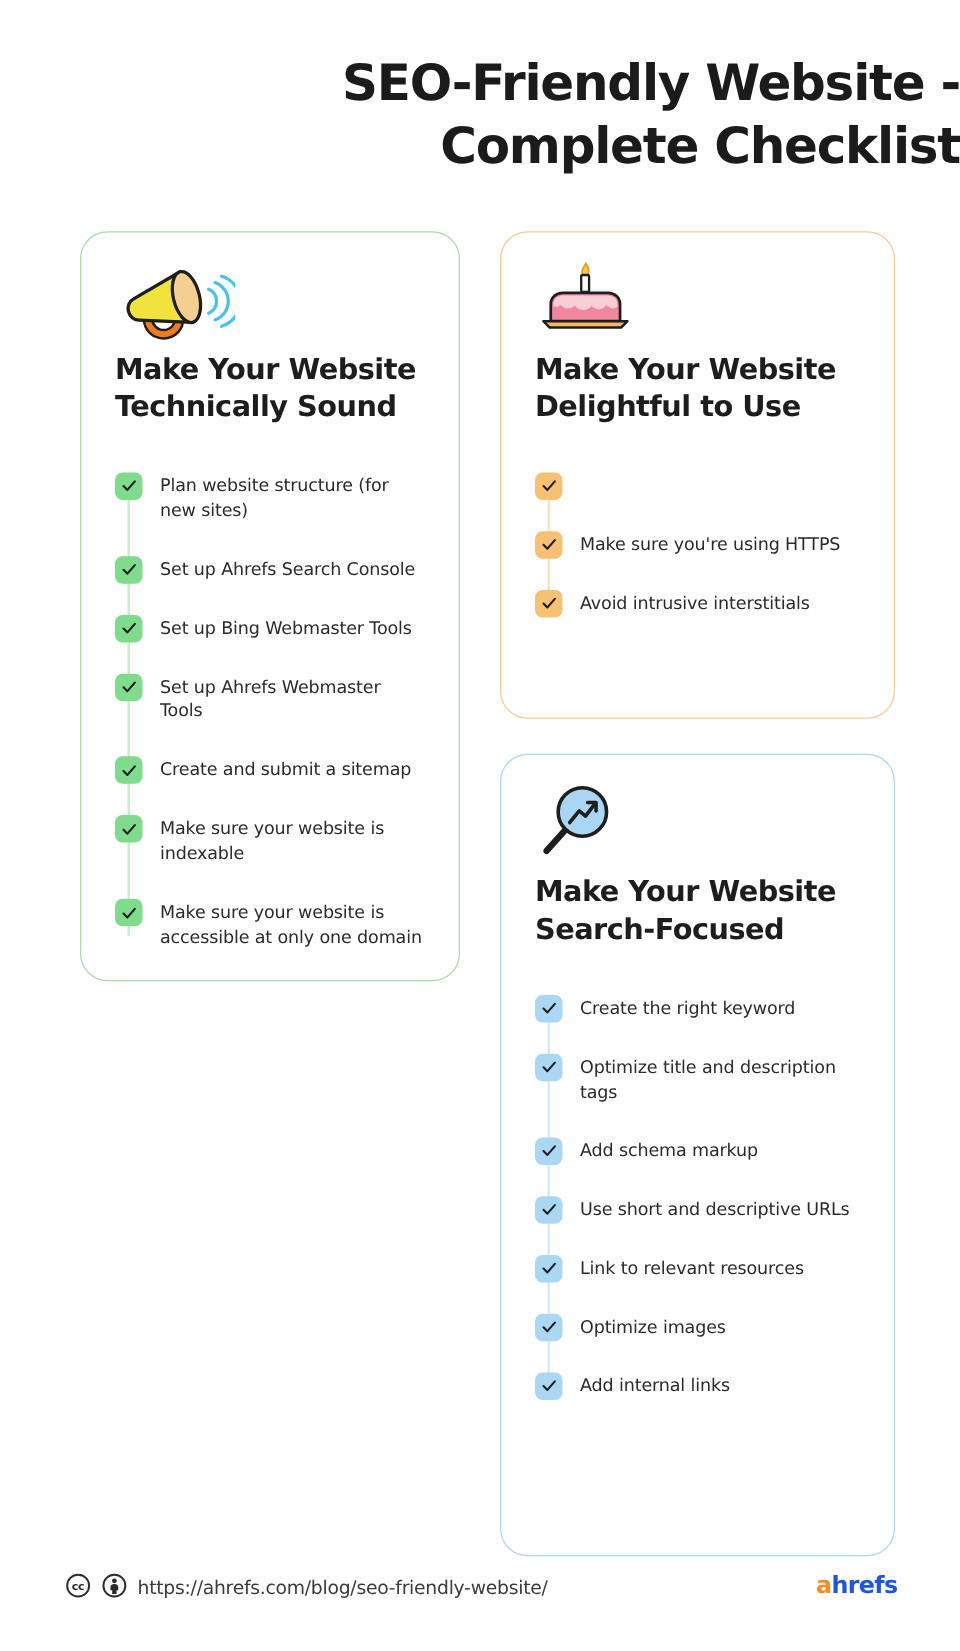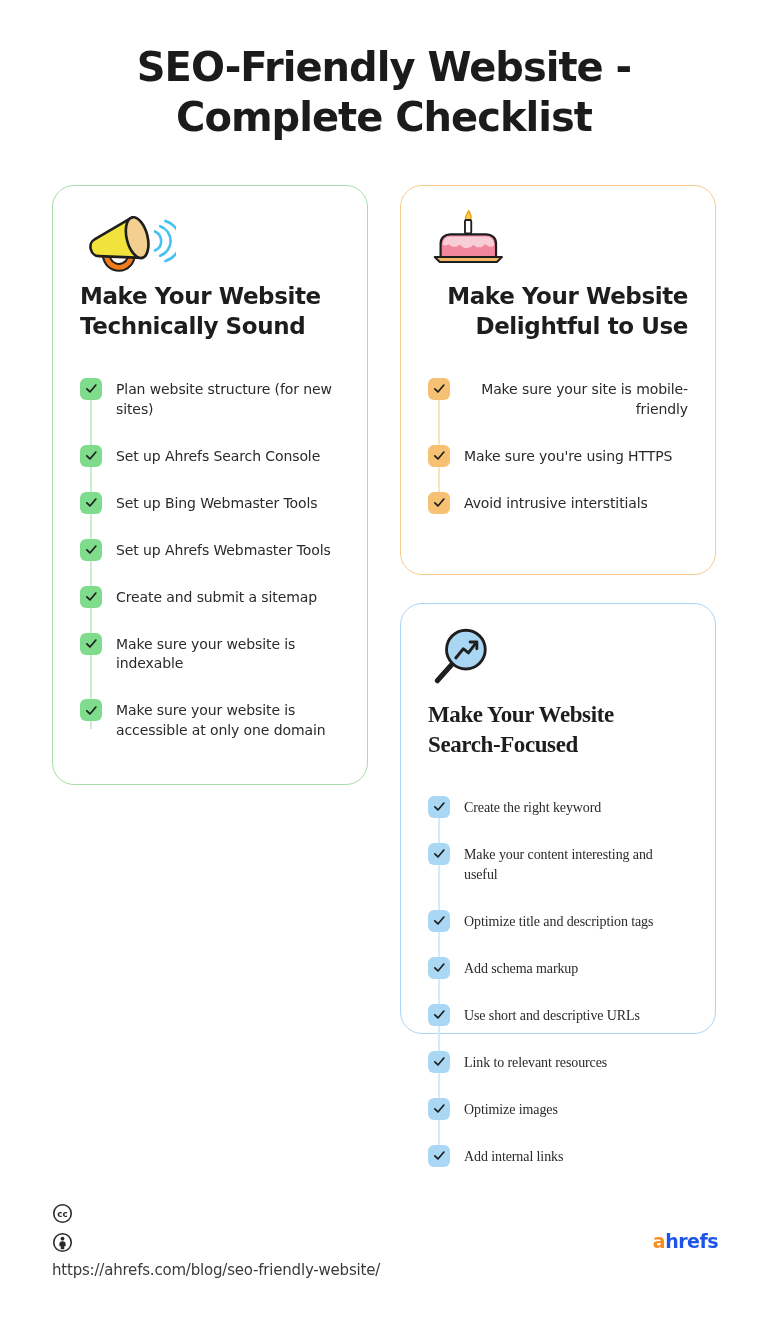--- a/index.html
+++ b/index.html
@@ -1,33 +1,33 @@
 <!DOCTYPE html>
 <html><head>
 <meta charset="utf-8">
 <style>
   html,body{margin:0;padding:0;background:#fff;}
   .page{
     position:relative;width:768px;height:1321px;margin:0 auto;background:#ffffff;
     font-family:"DejaVu Sans","Liberation Sans",sans-serif;color:#1d1d1d;overflow:hidden;
   }
   .main-title{
-    position:absolute;top:42px;left:0;width:100%;margin:0;text-align:center;
+    position:absolute;top:42px;left:0;width:100%;margin:0;text-align:right;
     font-size:40px;font-weight:700;line-height:1.26;letter-spacing:-1px;color:#1b1b1b;
   }
   .col{position:absolute;width:316px;}
   .col-left{left:52px;top:185px;}
   .col-right{left:400px;top:185px;display:flex;flex-direction:column;gap:28px;}
   .card{
     box-sizing:border-box;background:#fff;border:1.5px solid #ccc;border-radius:22px;
     padding:22px 27px 20px 27px;
   }
   .col-left .card{height:600px;}
   .col-right .card:nth-child(1){height:390px;}
-  .col-right .card:nth-child(2){height:431px;font-family:Liberation Serif, serif;}
+  .col-right .card:nth-child(2){height:642px;}
   .card-icon{height:66px;display:flex;align-items:flex-start;}
   .card-icon svg{display:block;}
   .card-title{
     margin:8px 0 0 0;font-size:23px;font-weight:700;line-height:1.3;
     letter-spacing:-0.4px;color:#1d1d1d;
   }
   .checklist{
     margin-top:36px;display:flex;flex-direction:column;gap:25px;position:relative;
   }
   .checklist::before{
@@ -40,34 +40,34 @@
     display:flex;align-items:center;justify-content:center;position:relative;z-index:1;
   }
   .checkbox svg{display:block;}
   .check-label{
     font-size:14px;line-height:1.42;letter-spacing:-0.1px;color:#2a2a2a;padding-top:2px;
   }
   .footer{
     position:absolute;left:52px;right:50px;bottom:42px;
     display:flex;justify-content:space-between;align-items:center;
   }
-  .footer-left{display:flex;align-items:flex-start;gap:8px;flex-direction:column;}
+  .footer-left{display:flex;align-items:flex-end;gap:8px;}
   .cc-badge{display:inline-flex;width:21px;height:21px;}
   .source-url{font-size:15px;color:#3a3a3a;margin-left:0;letter-spacing:-0.2px;}
   .logo{font-size:19px;font-weight:700;letter-spacing:-0.5px;line-height:1;}
 </style>
 </head>
 <body>
 
 <div class="page">
 
   <h1 class="main-title"><span>SEO-Friendly Website -</span><br><span>Complete Checklist</span></h1>
 
   <div class="col col-left">
-  <section class="card" style="border-color: rgb(168, 220, 170);">
+  <section class="card" style="border-color: rgb(168, 220, 170); margin-left: 12px;">
     <div class="card-icon">
     <svg width="96" height="66" viewBox="0 0 110 76" xmlns="http://www.w3.org/2000/svg">
       <path d="M31 49 A14 14 0 0 0 58 59" stroke="#1e1e1e" stroke-width="10" fill="none" stroke-linecap="round"></path>
       <path d="M31 49 A14 14 0 0 0 58 59" stroke="#f07c1e" stroke-width="5.5" fill="none" stroke-linecap="round"></path>
       <g transform="rotate(-14 50 38)">
         <path d="M18 28 C14 29 11 33 11 38 C11 43 14 47 18 48 L66 62 L66 14 Z" fill="#f2e33c" stroke="#1e1e1e" stroke-width="3" stroke-linejoin="round"></path>
         <ellipse cx="66" cy="38" rx="12" ry="24" fill="#f3cf90" stroke="#1e1e1e" stroke-width="3"></ellipse>
       </g>
       <path d="M86 27 a12 12 0 0 1 0 22" stroke="#47c1f2" stroke-width="3" fill="none" stroke-linecap="round"></path>
       <path d="M92 21 a18 18 0 0 1 0 34" stroke="#47c1f2" stroke-width="3" fill="none" stroke-linecap="round"></path>
@@ -136,39 +136,38 @@
       <svg width="15" height="15" viewBox="0 0 24 24" xmlns="http://www.w3.org/2000/svg">
         <path d="M4.5 12.5 L9.5 17.5 L19 6.5" fill="none" stroke="#1e1e1e" stroke-width="2.7" stroke-linecap="round" stroke-linejoin="round"></path>
       </svg>
     </span>
     <span class="check-label">Make sure your website is accessible at only one domain</span>
   </div>
 </div>
   </section>
 </div>
   <div class="col col-right">
-  <section class="card" style="border-color: rgb(249, 203, 143); text-align: right;">
+  <section class="card" style="border-color: rgb(249, 203, 143);">
     <div class="card-icon">
     <svg width="84" height="61" viewBox="0 0 100 72" xmlns="http://www.w3.org/2000/svg">
       <path d="M48.5 3 C51 7 52.5 10 50.5 13 C49 15.2 45.5 14.6 44.8 12 C44.2 9.6 46.5 6 48.5 3 Z" fill="#ffd23d" stroke="#e39a1e" stroke-width="1.6"></path>
       <rect x="44" y="14" width="7.5" height="16" rx="1.5" fill="#ffffff" stroke="#1e1e1e" stroke-width="2.2"></rect>
       <path d="M15 58 L15 42 C15 35.5 20 31 26.5 31 L69.5 31 C76 31 81 35.5 81 42 L81 58 Z" fill="#f0879f" stroke="#1e1e1e" stroke-width="2.6" stroke-linejoin="round"></path>
       <path d="M17.5 42 C17.5 37 21.5 33.5 26.5 33.5 L69.5 33.5 C74.5 33.5 78.5 37 78.5 42 L78.5 44 C75 48 70.5 44.5 68 42.5 C64 48 57.5 47.5 54 43.5 C49.5 49 41.5 48.5 38 43 C34 47 27.5 46.5 24.5 42.5 C22.5 44.5 19.5 45 17.5 43.5 Z" fill="#f9cdd6"></path>
       <path d="M8 58 L88 58 L82 64 L14 64 Z" fill="#f3b765" stroke="#1e1e1e" stroke-width="2.4" stroke-linejoin="round"></path>
     </svg>
   </div>
     <h2 class="card-title">Make Your Website Delightful to Use</h2>
     <div class="checklist" style="--line: #fbe3bf;">
   <div class="check-item">
     <span class="checkbox" style="background: rgb(246, 193, 114);">
       <svg width="15" height="15" viewBox="0 0 24 24" xmlns="http://www.w3.org/2000/svg">
         <path d="M4.5 12.5 L9.5 17.5 L19 6.5" fill="none" stroke="#1e1e1e" stroke-width="2.7" stroke-linecap="round" stroke-linejoin="round"></path>
       </svg>
     </span>
-    <span class="check-label">Make sure your site is mobile-friendly</span>
   </div>
 
 
   <div class="check-item">
     <span class="checkbox" style="background: rgb(246, 193, 114);">
       <svg width="15" height="15" viewBox="0 0 24 24" xmlns="http://www.w3.org/2000/svg">
         <path d="M4.5 12.5 L9.5 17.5 L19 6.5" fill="none" stroke="#1e1e1e" stroke-width="2.7" stroke-linecap="round" stroke-linejoin="round"></path>
       </svg>
     </span>
     <span class="check-label">Make sure you're using HTTPS</span>
@@ -198,28 +197,20 @@
     <div class="checklist" style="--line: #d5eafb;">
   <div class="check-item">
     <span class="checkbox" style="background: rgb(169, 215, 244);">
       <svg width="15" height="15" viewBox="0 0 24 24" xmlns="http://www.w3.org/2000/svg">
         <path d="M4.5 12.5 L9.5 17.5 L19 6.5" fill="none" stroke="#1e1e1e" stroke-width="2.7" stroke-linecap="round" stroke-linejoin="round"></path>
       </svg>
     </span>
     <span class="check-label">Create the right keyword</span>
   </div>
 
-  <div class="check-item">
-    <span class="checkbox" style="background: rgb(169, 215, 244);">
-      <svg width="15" height="15" viewBox="0 0 24 24" xmlns="http://www.w3.org/2000/svg">
-        <path d="M4.5 12.5 L9.5 17.5 L19 6.5" fill="none" stroke="#1e1e1e" stroke-width="2.7" stroke-linecap="round" stroke-linejoin="round"></path>
-      </svg>
-    </span>
-    <span class="check-label">Make your content interesting and useful</span>
-  </div>
 
   <div class="check-item">
     <span class="checkbox" style="background: rgb(169, 215, 244);">
       <svg width="15" height="15" viewBox="0 0 24 24" xmlns="http://www.w3.org/2000/svg">
         <path d="M4.5 12.5 L9.5 17.5 L19 6.5" fill="none" stroke="#1e1e1e" stroke-width="2.7" stroke-linecap="round" stroke-linejoin="round"></path>
       </svg>
     </span>
     <span class="check-label">Optimize title and description tags</span>
   </div>
 

